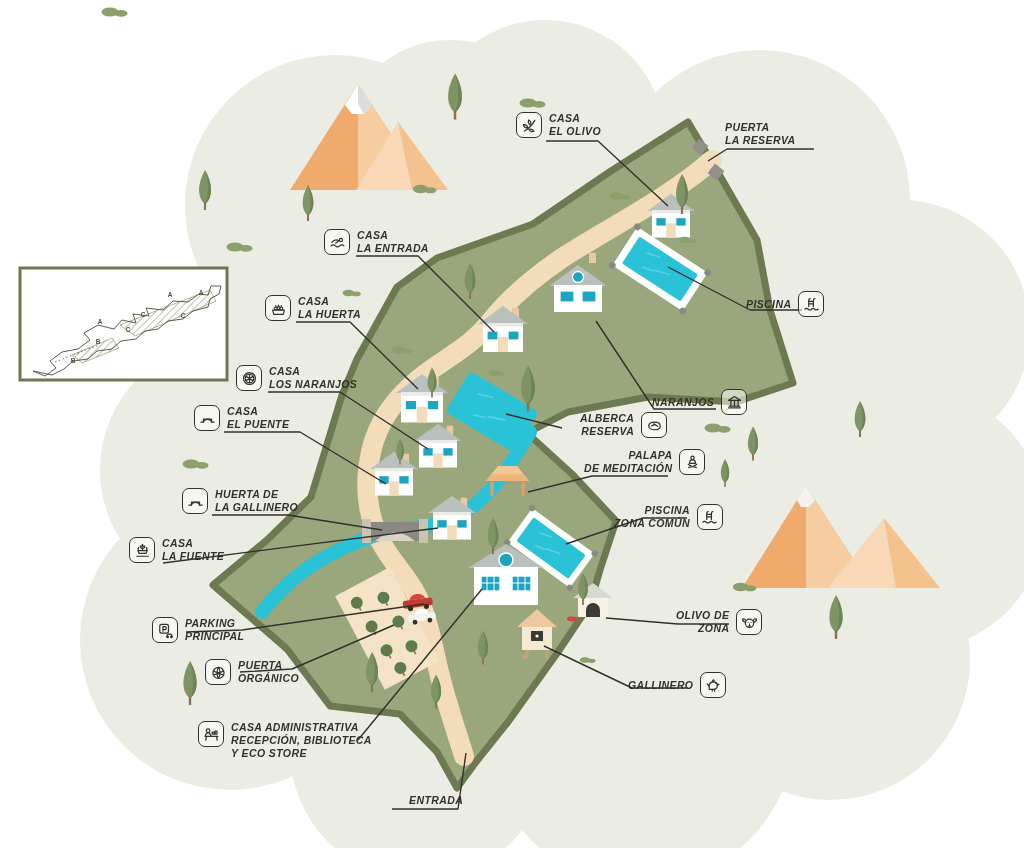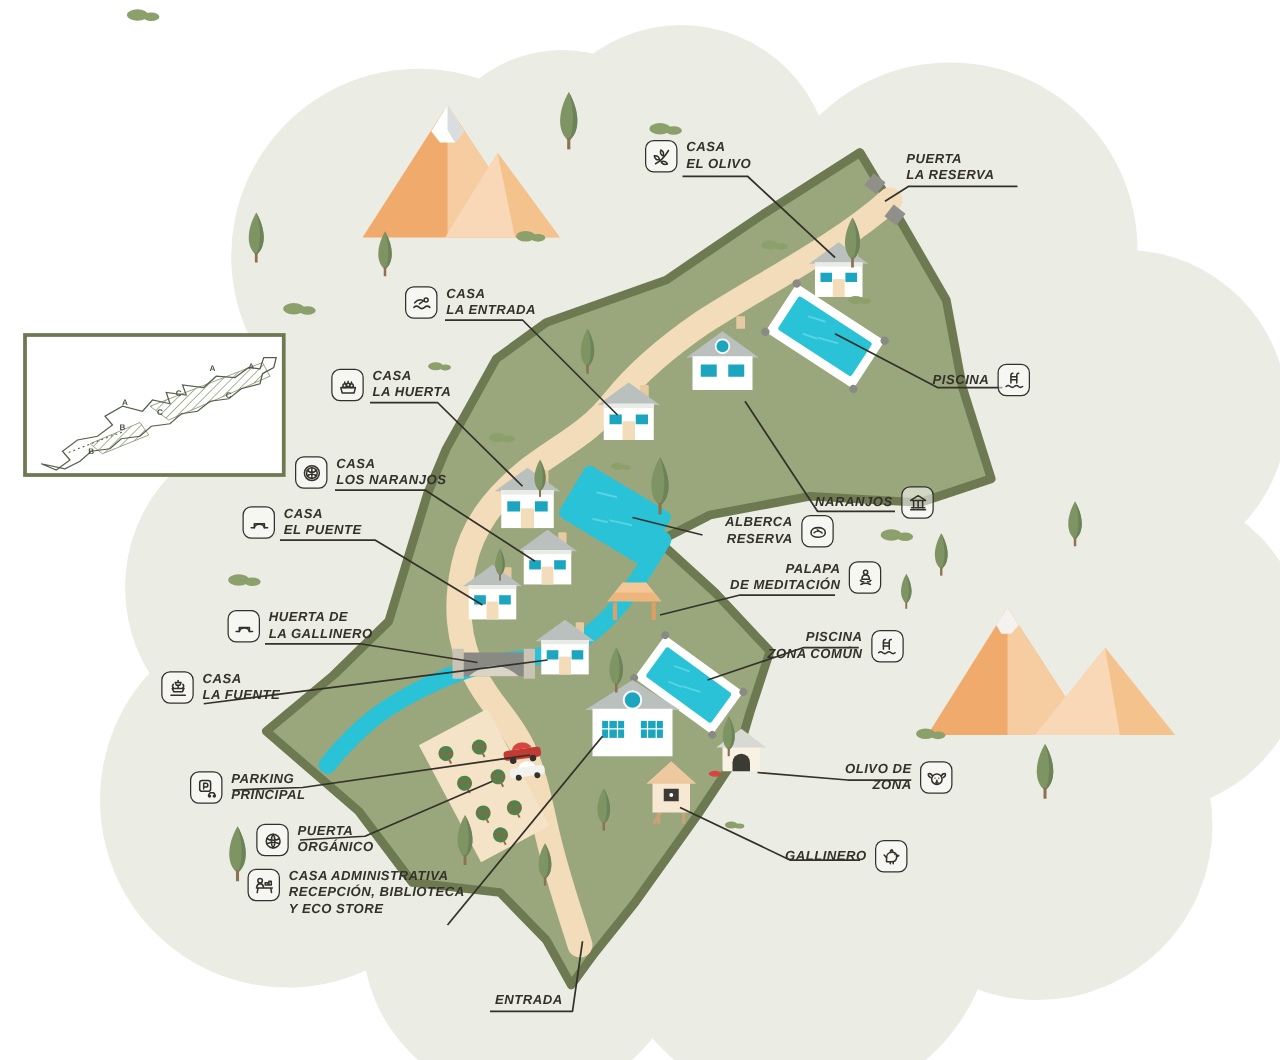--- a/index.html
+++ b/index.html
@@ -418,40 +418,40 @@
             <path d="M8 3.2C6.2 5.4 6.2 11 8 13.6M8 3.2c1.8 2.2 1.8 7.8 0 10.4M3.4 6.6c2.6 1.6 6.6 1.6 9.2 0M3.2 10.4c2.8-1.2 6.8-1.2 9.6 0"></path>
           </g>
         </svg>
       </span>
   <span class="txt">
         <i>PUERTA</i>
         <i>ORGÁNICO</i>
       </span>
 </div>
 
-<div class="label" style="left:198px;top:695px">
+<div class="label" style="left:198px;top:721px">
   <span class="ibox">
         <svg width="17" height="17" viewBox="0 0 16 16">
           <g class="ic">
             <circle cx="4.8" cy="4.4" r="1.7"></circle>
             <path d="M2.2 9.2c.4-1.8 1.3-2.7 2.6-2.7s2.2.9 2.6 2.7"></path>
             <rect x="8.6" y="5.8" width="2.2" height="1.8"></rect>
             <rect x="11.4" y="4.8" width="1.8" height="2.8"></rect>
             <path d="M2 9.8h12M3.2 9.8l-.6 3.4M12.8 9.8l.6 3.4"></path>
           </g>
         </svg>
       </span>
   <span class="txt">
         <i>CASA ADMINISTRATIVA</i>
         <i>RECEPCIÓN, BIBLIOTECA</i>
         <i>Y ECO STORE</i>
       </span>
 </div>
 
-<div class="label" style="left:396px;top:794px">
+<div class="label" style="left:409px;top:794px">
   <span class="txt">
         <i>ENTRADA</i>
       </span>
 </div>
 
 <div class="label rgt" style="left:746px;top:291px">
   <span class="txt">
         <i>PISCINA</i>
       </span>
   <span class="ibox">

